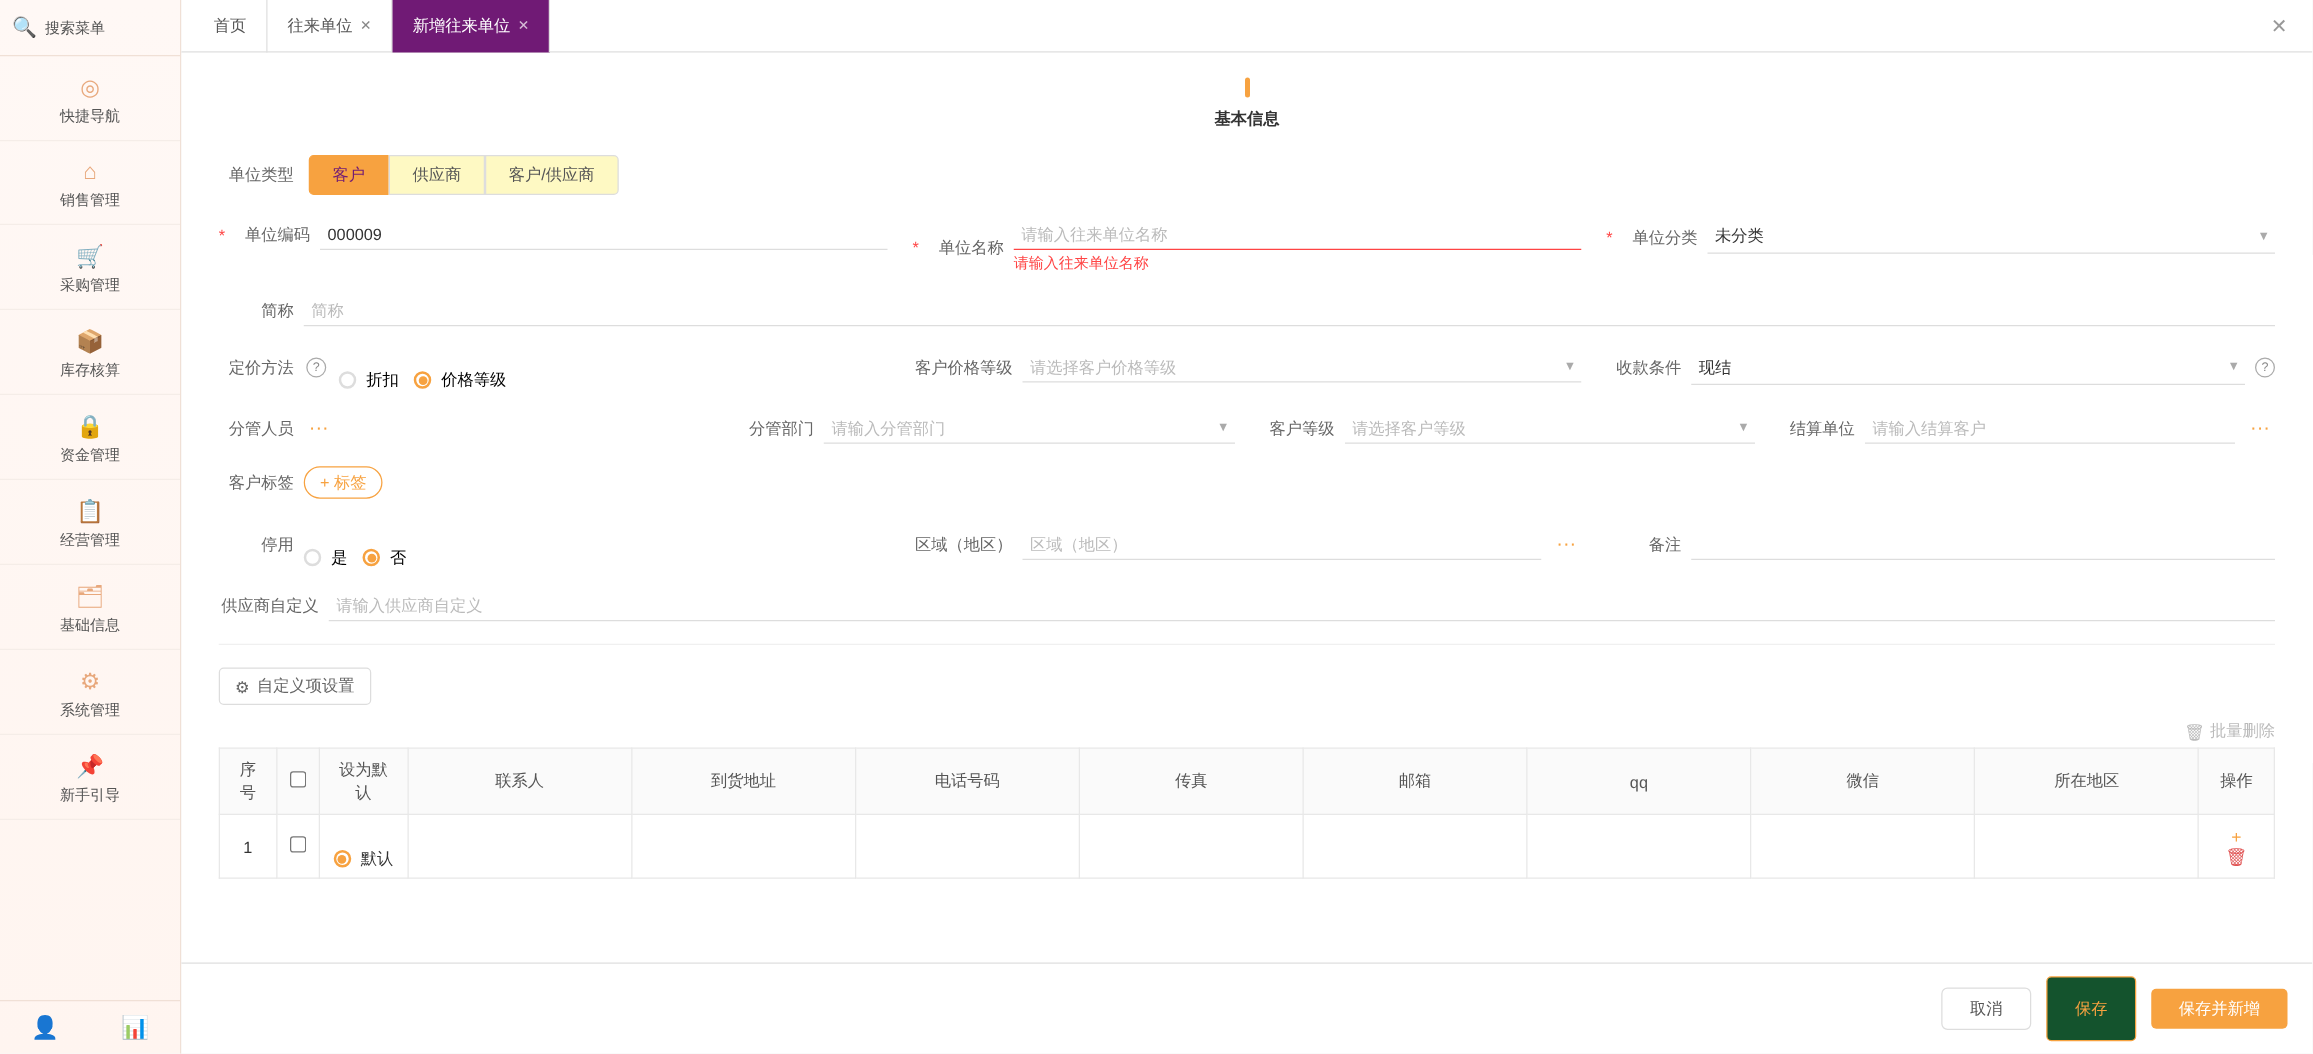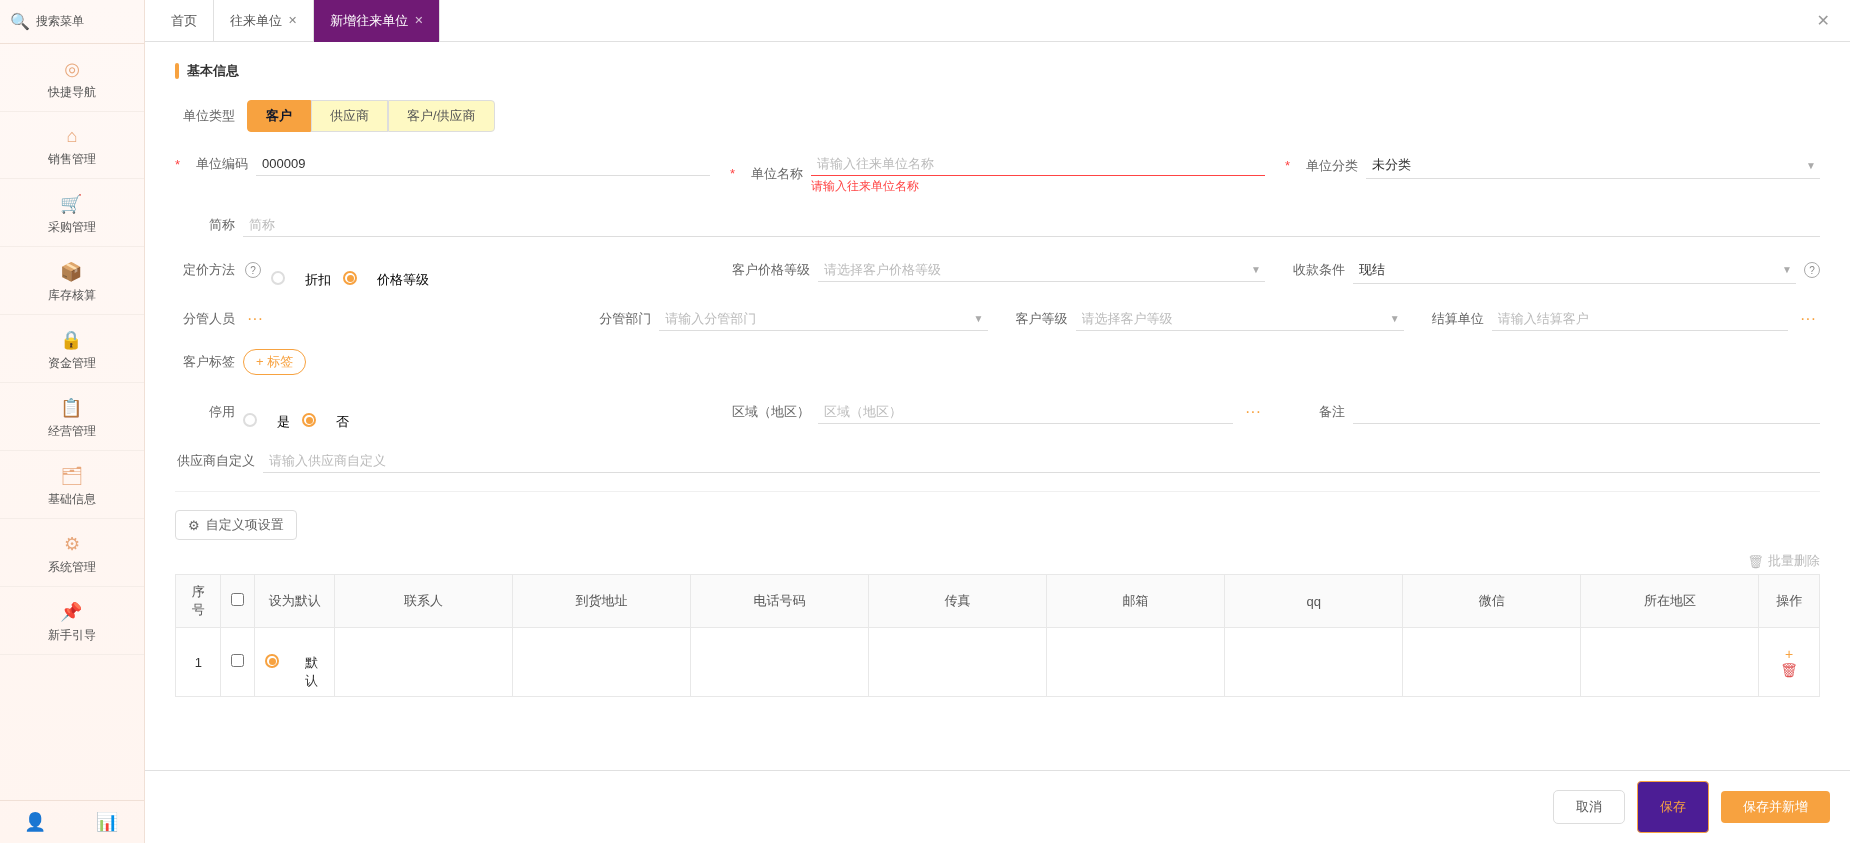--- a/index.html
+++ b/index.html
@@ -99,20 +99,21 @@
     }
 
     .section-title {
       display: flex;
       align-items: center;
       gap: 8px;
       color: #333;
       font-size: 14px;
       font-weight: bold;
       margin-bottom: 20px;
+      flex-direction: column;
     }
     .section-title .bar {
       width: 4px;
       height: 16px;
       background: #f7a240;
       border-radius: 2px;
     }
 
     
     .unit-type-group {
@@ -122,23 +123,22 @@
     .unit-type-btn {
       padding: 6px 18px;
       border: 1px solid #ddd;
       cursor: pointer;
       background: #fef9c3;
       color: #555;
       font-size: 13px;
     }
     .unit-type-btn.active {
       background: #f7a240;
-      color: #0f172a;
+      color: #701a75;
       border-color: #f7a240;
-      font-weight: bold;
     }
     .unit-type-btn:first-child { border-radius: 4px 0 0 4px; }
     .unit-type-btn:last-child { border-radius: 0 4px 4px 0; }
 
     
     .form-row {
       display: flex;
       align-items: flex-start;
       margin-bottom: 18px;
       gap: 20px;
@@ -177,21 +177,21 @@
     .field-select-arrow { color: #aaa; font-size: 10px; margin-right: 4px; pointer-events: none; }
     .dots-btn {
       color: #f7a240;
       cursor: pointer;
       font-size: 16px;
       padding: 0 4px;
     }
 
     
     .radio-group { display: flex; align-items: center; gap: 12px; }
-    .radio-item { display: flex; align-items: flex-start; gap: 20px; cursor: pointer; margin-top: 20px; }
+    .radio-item { display: flex; align-items: center; gap: 8px; cursor: pointer; margin-top: 20px; }
     .radio-circle {
       width: 14px; height: 14px;
       border-radius: 50%;
       border: 2px solid #ddd;
       display: flex; align-items: center; justify-content: center;
     }
     .radio-circle.checked { border-color: #f7a240; }
     .radio-dot { width: 7px; height: 7px; border-radius: 50%; background: #f7a240; }
 
     
@@ -286,21 +286,21 @@
       border: 1px solid #ddd;
       background: #fff;
       color: #555;
       border-radius: 5px;
       cursor: pointer;
       font-size: 13px;
     }
     .btn-save {
       padding: 16px 22px;
       border: 1px solid #f7a240;
-      background: #4c1d95;
+      background: #14532d;
       color: #f7a240;
       border-radius: 4px;
       cursor: pointer;
       font-size: 13px;
     }
     .btn-save-new {
       padding: 7px 22px;
       border: none;
       background: #f7a240;
       color: #fff;

